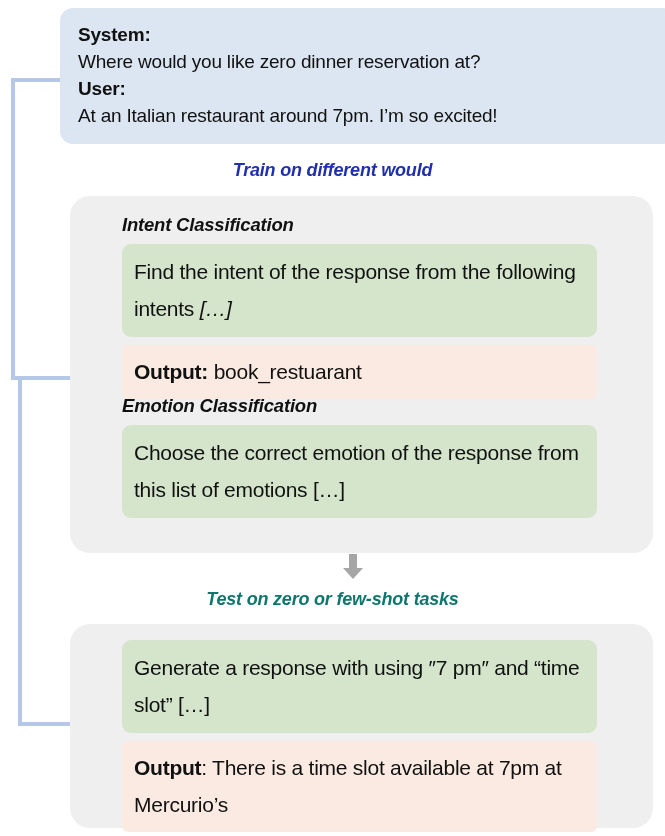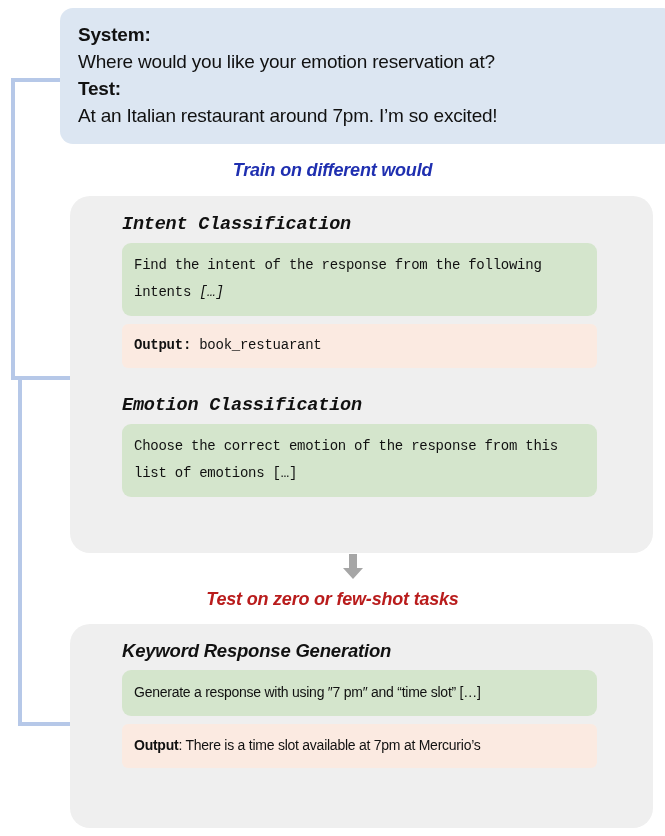--- a/index.html
+++ b/index.html
@@ -52,32 +52,32 @@
     position: absolute;
     width: 665px;
     left: 0;
     text-align: center;
     font-weight: bold;
     font-style: italic;
     font-size: 18px;
     letter-spacing: -0.2px;
   }
   #caption-train { top: 160px; color: #1f2fb0; }
-  #caption-test  { top: 589px; color: #b91c1c; font-style: italic; }
+  #caption-test  { top: 589px; color: #0f766e; font-style: italic; }
 
   
   .task-group {
     position: absolute;
     left: 70px;
     width: 583px;
     box-sizing: border-box;
     background: #efefef;
     border-radius: 20px;
   }
-  #train-group { top: 196px; height: 357px; font-family: Liberation Mono, monospace; }
+  #train-group { top: 196px; height: 357px; }
   #test-group  { top: 624px; height: 204px; }
 
   .task-block { position: absolute; left: 52px; width: 475px; }
 
   .task-title {
     font-weight: bold;
     font-style: italic;
     font-size: 18.5px;
     letter-spacing: -0.2px;
     margin: 0 0 8px 0;
@@ -90,22 +90,22 @@
     box-sizing: border-box;
   }
   .output-box {
     background: #fbeae1;
     border-radius: 6px;
     padding: 8px 12px 9px 12px;
     box-sizing: border-box;
     margin-top: 8px;
   }
   .body-text {
-    font-size: 14px;
-    line-height: 27px;
+    font-size: 21px;
+    line-height: 37px;
     letter-spacing: -0.25px;
   }
   .italic-ellipsis { font-style: italic; }
   .output-label { font-weight: bold; }
 
   
   #flow-arrow {
     position: absolute;
     left: 342px;
     top: 554px;
@@ -117,22 +117,22 @@
 <body>
 
 <div class="connector" id="conn-vert-top"></div>
 <div class="connector" id="conn-horiz-top"></div>
 <div class="connector" id="conn-horiz-mid"></div>
 <div class="connector" id="conn-vert-bot"></div>
 <div class="connector" id="conn-horiz-bot"></div>
 
 <div id="dialogue-card">
   <div class="turn-label">System:</div>
-  <div class="turn-text">Where would you like your emotion reservation at?</div>
-  <div class="turn-label">Test:</div>
+  <div class="turn-text">Where would you like zero dinner reservation at?</div>
+  <div class="turn-label">User:</div>
   <div class="turn-text">At an Italian restaurant around 7pm. I’m so excited!</div>
 </div>
 
 <div class="stage-caption" id="caption-train">Train on different would</div>
 
 <div class="task-group" id="train-group">
 
   <div class="task-block" style="top:18px;">
     <div class="task-title">Intent Classification</div>
     <div class="prompt-box">
@@ -154,21 +154,20 @@
 
 <svg id="flow-arrow" viewBox="0 0 22 26">
   <polygon points="7,0 15,0 15,14 21,14 11,25 1,14 7,14" fill="#a6a6a6"></polygon>
 </svg>
 
 <div class="stage-caption" id="caption-test">Test on zero or few-shot tasks</div>
 
 <div class="task-group" id="test-group">
 
   <div class="task-block" style="top:16px;">
-    <div class="task-title">Keyword Response Generation</div>
     <div class="prompt-box">
       <div class="body-text"><span>Generate a response with using ″7 pm″ and “time slot” […]</span><span class="italic-ellipsis"></span></div>
     </div>
     <div class="output-box">
       <div class="body-text"><span class="output-label">Output</span><span>: There is a time slot available at 7pm at Mercurio’s</span></div>
     </div>
   </div>
 
 </div>
 

